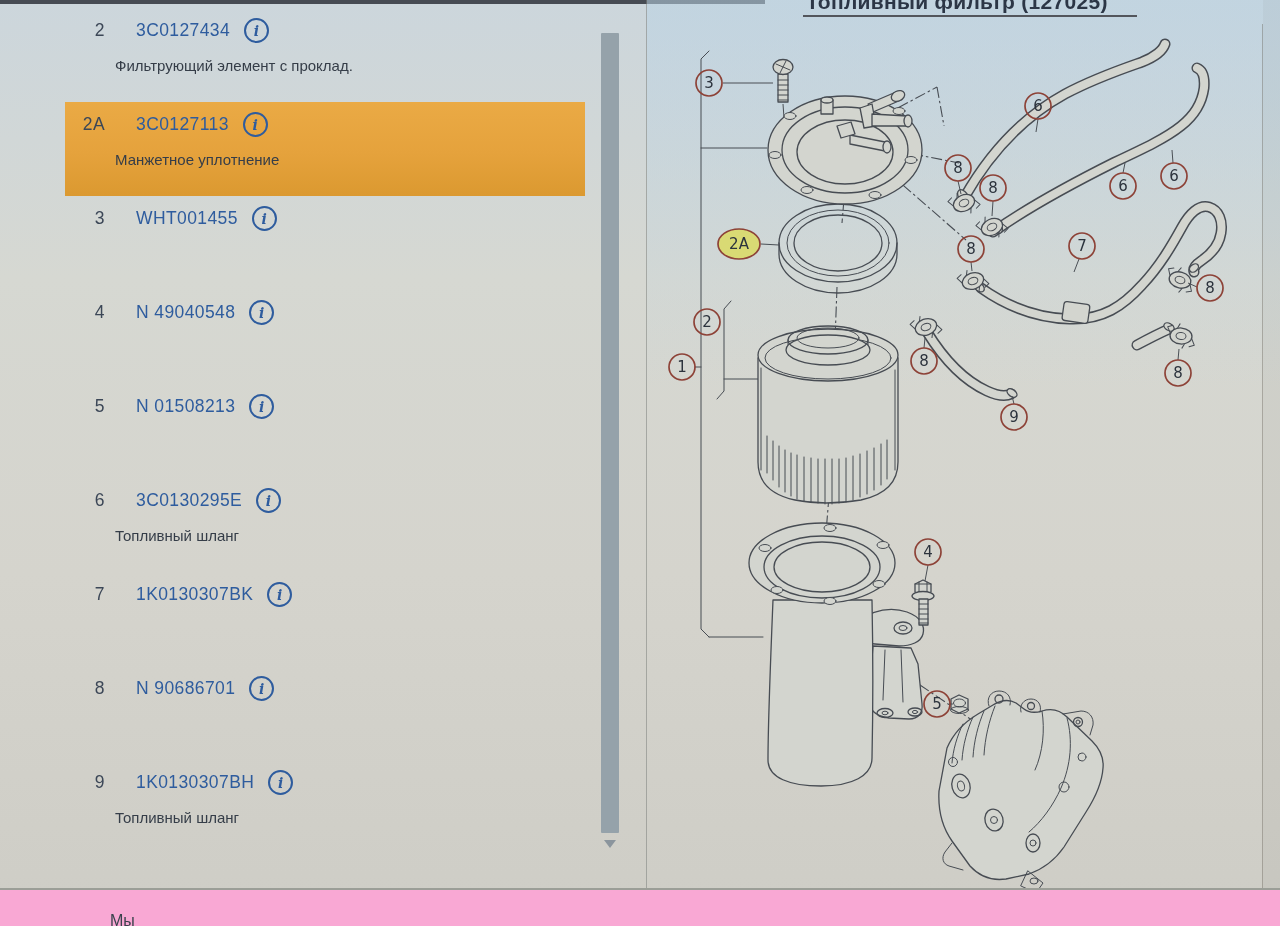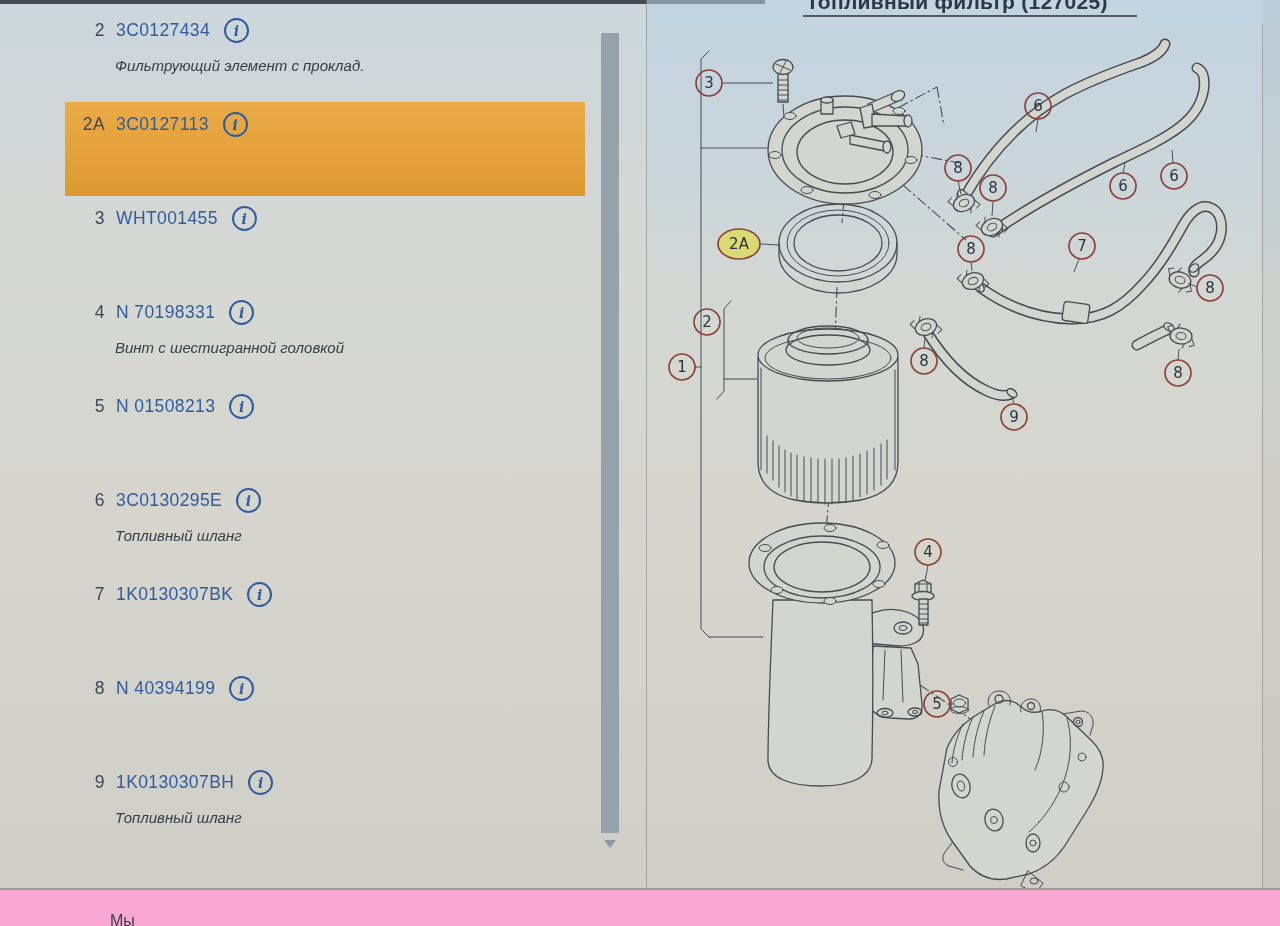--- a/index.html
+++ b/index.html
@@ -7,27 +7,27 @@
     width:1280px;height:926px;overflow:hidden;position:relative;
     font-family:"Liberation Sans","DejaVu Sans",sans-serif;
     background:linear-gradient(180deg,#ccd6dc 0%,#d6d8d2 30%,#d5d4cd 62%,#cecdc6 100%);
   }
   
   .parts-list{position:absolute;left:65px;top:8px;width:520px;}
   .row{height:94px;box-sizing:border-box;padding-top:10px;}
   .row.hl{background:linear-gradient(180deg,#eaaa45 0%,var(--row-highlight) 55%,#db9930 100%);}
   .part-line{display:flex;align-items:center;gap:11px;padding-left:13px;font-size:17.5px;letter-spacing:.4px;}
   .pos{min-width:27px;text-align:right;color:#3c4757;font-weight:500;}
-  .pnum{color:var(--part-number-blue);font-weight:500;cursor:pointer;}
+  .pnum{color:var(--part-number-blue);font-weight:500;cursor:pointer;margin-left:20px;}
   .info{
     width:21px;height:21px;border:2px solid var(--part-number-blue);border-radius:50%;
     color:var(--part-number-blue);display:inline-flex;align-items:center;justify-content:center;
     font:italic bold 14px "DejaVu Serif",serif;cursor:pointer;flex:0 0 auto;margin-left:3px;
   }
-  .desc{margin:14px 0 0 50px;font-size:15px;color:var(--text-dark);font-style:italic;}
+  .desc{margin:14px 0 0 50px;font-size:15px;color:var(--text-dark);}
   
   .scroll-thumb{position:absolute;left:601px;top:33px;width:18px;height:800px;background:#95a2aa;border-radius:1px;}
   .scroll-arrow{position:absolute;left:604px;top:840px;width:0;height:0;
     border-left:6px solid transparent;border-right:6px solid transparent;border-top:8px solid #8b959d;}
   .vsep{position:absolute;left:646px;top:0;width:1px;height:888px;background:rgba(125,130,125,.55);}
   .right-edge{position:absolute;left:1262px;top:24px;width:1px;height:864px;background:rgba(100,95,85,.4);}
   .right-margin{position:absolute;left:1263px;top:0;width:17px;height:926px;background:rgba(80,80,70,.05);}
   .top-strip{position:absolute;left:0;top:0;width:765px;height:4px;background:#242831;opacity:.8;}
   
   .diagram-tint{position:absolute;left:647px;top:0;width:633px;height:926px;
@@ -66,37 +66,37 @@
     </div>
     <div class="desc">Фильтрующий элемент с проклад.</div>
   </div>
 
   <div class="row hl">
     <div class="part-line">
       <span class="pos">2A</span>
       <span class="pnum">3C0127113</span>
       <span class="info">i</span>
     </div>
+    <div class="desc">Манжетное уплотнение</div>
   </div>
 
   <div class="row">
     <div class="part-line">
       <span class="pos">3</span>
       <span class="pnum">WHT001455</span>
       <span class="info">i</span>
     </div>
   </div>
 
   <div class="row">
     <div class="part-line">
       <span class="pos">4</span>
-      <span class="pnum">N 70198331</span>
-      <span class="info">i</span>
-    </div>
-    <div class="desc">Винт с шестигранной головкой</div>
+      <span class="pnum">N 49040548</span>
+      <span class="info">i</span>
+    </div>
   </div>
 
   <div class="row">
     <div class="part-line">
       <span class="pos">5</span>
       <span class="pnum">N 01508213</span>
       <span class="info">i</span>
     </div>
   </div>
 
@@ -113,21 +113,21 @@
     <div class="part-line">
       <span class="pos">7</span>
       <span class="pnum">1K0130307BK</span>
       <span class="info">i</span>
     </div>
   </div>
 
   <div class="row">
     <div class="part-line">
       <span class="pos">8</span>
-      <span class="pnum">N 40394199</span>
+      <span class="pnum">N 90686701</span>
       <span class="info">i</span>
     </div>
   </div>
 
   <div class="row">
     <div class="part-line">
       <span class="pos">9</span>
       <span class="pnum">1K0130307BH</span>
       <span class="info">i</span>
     </div>

